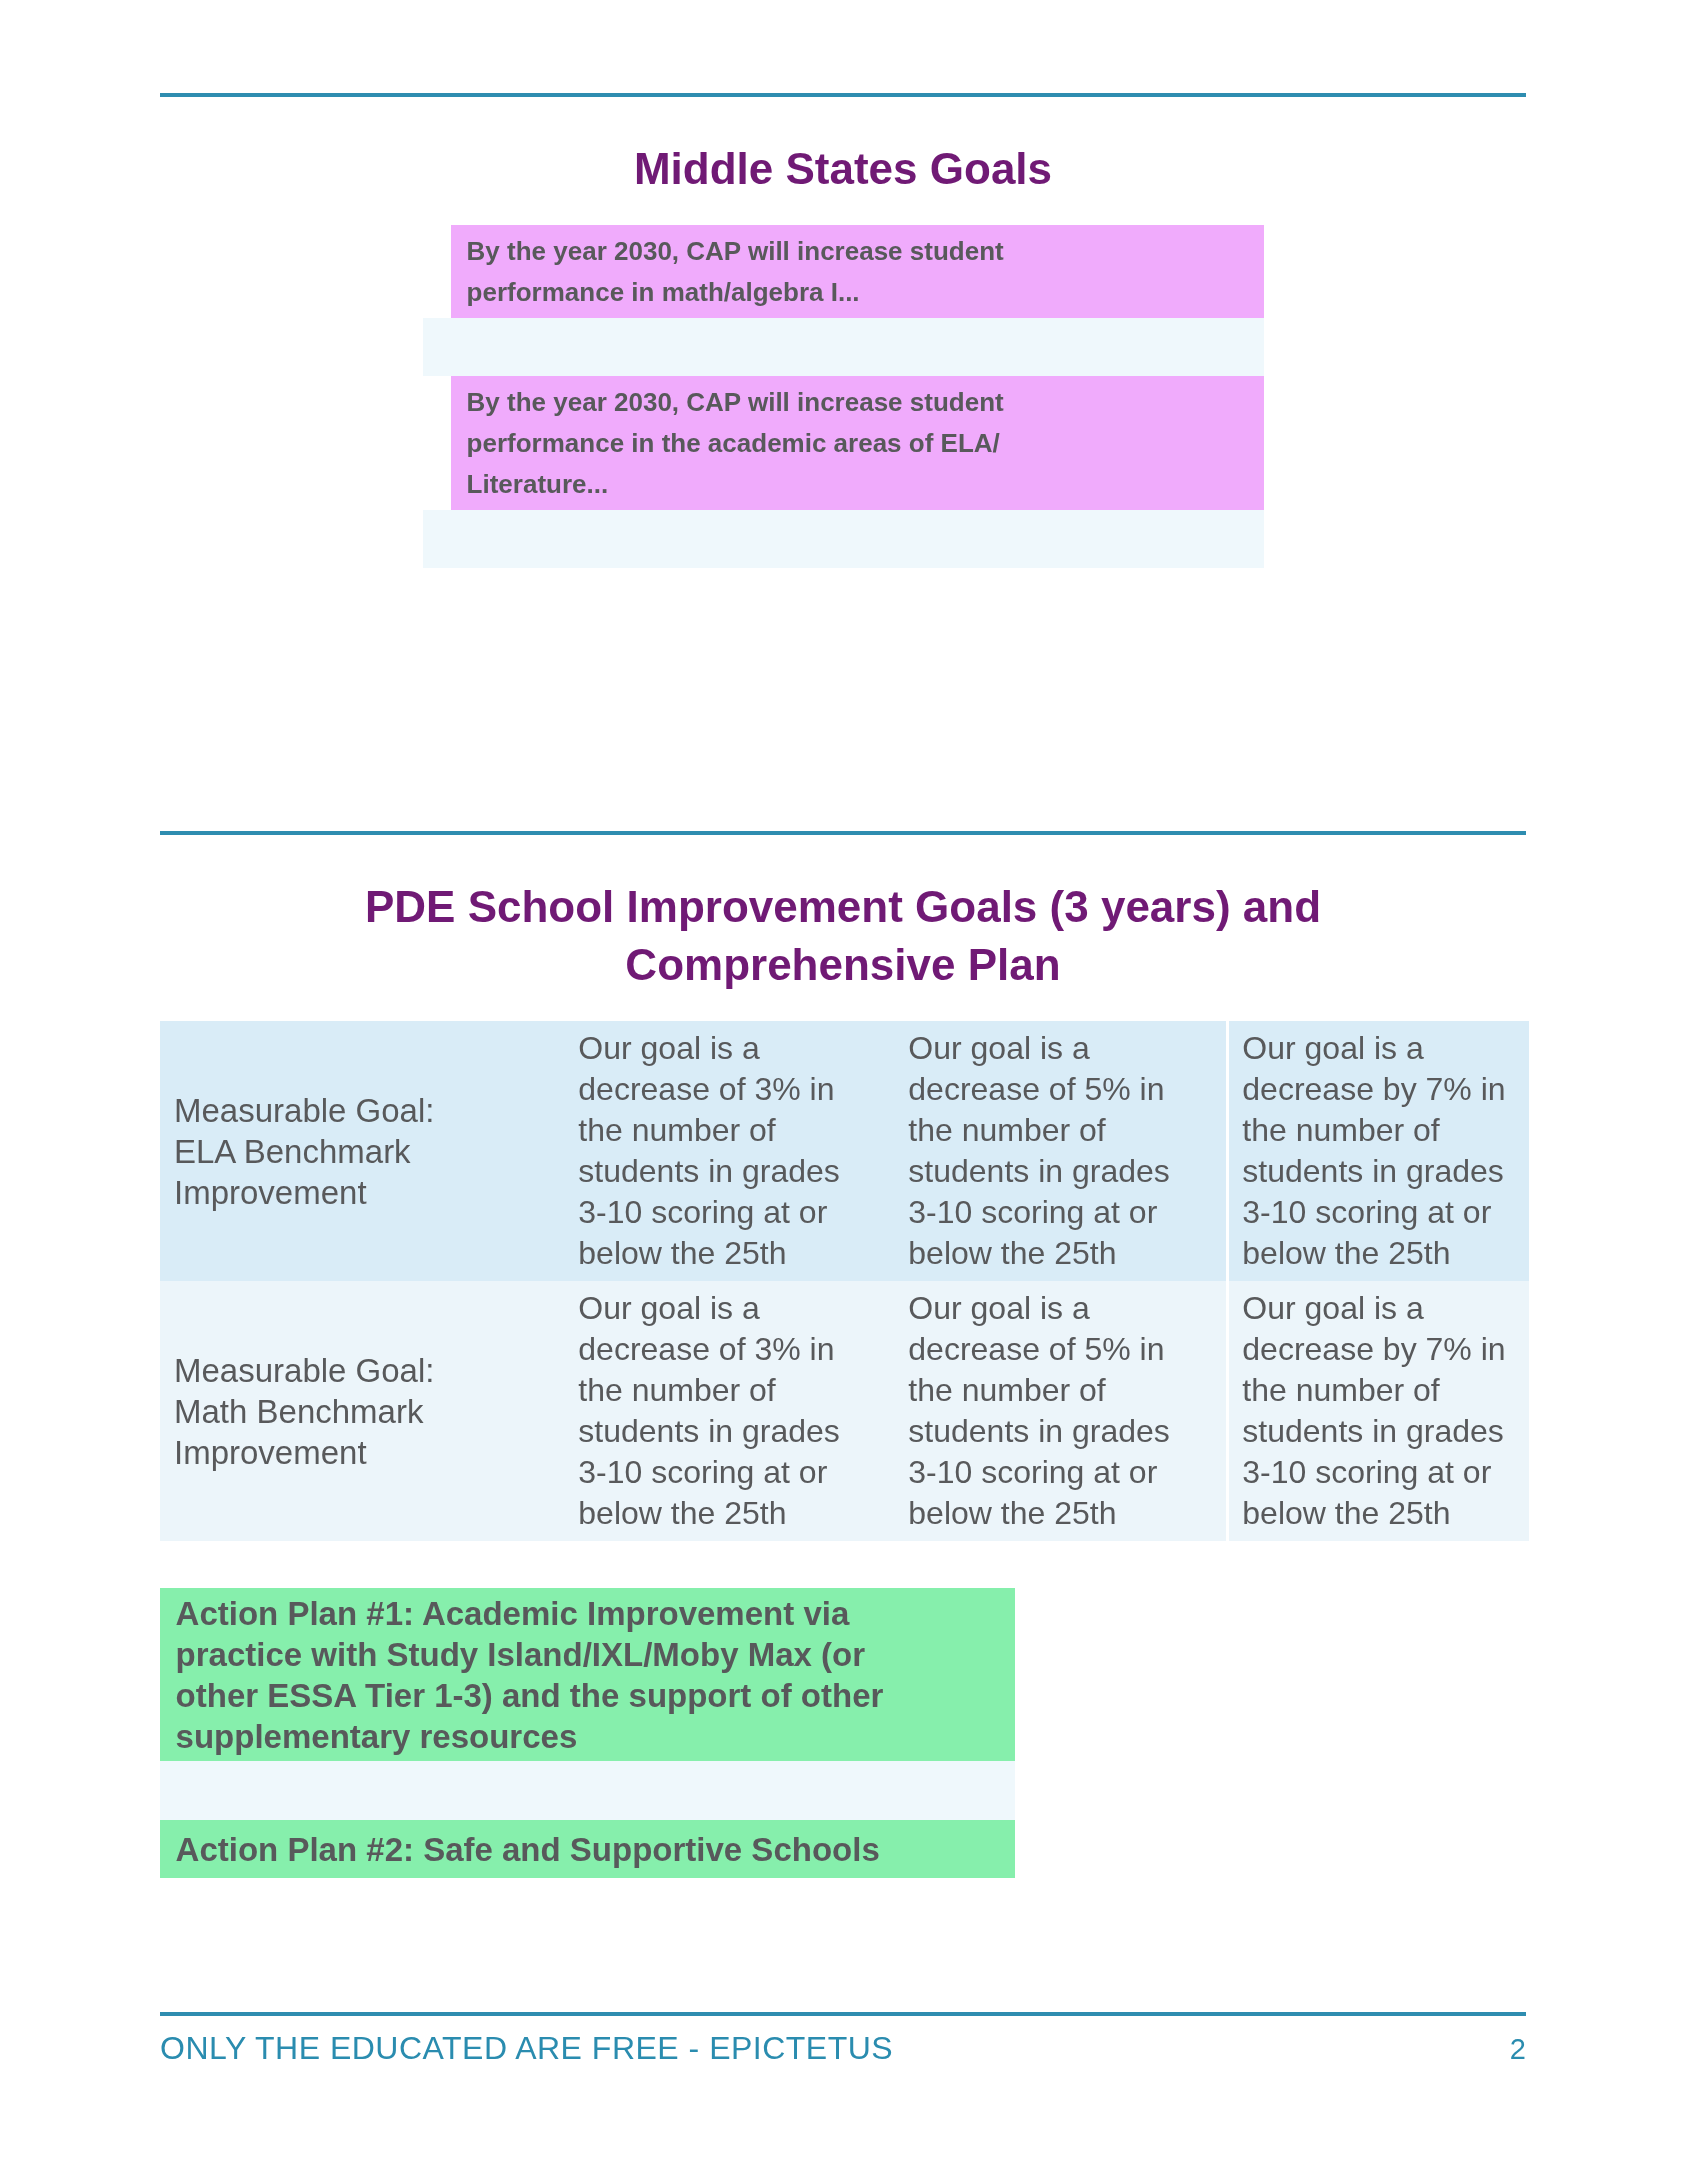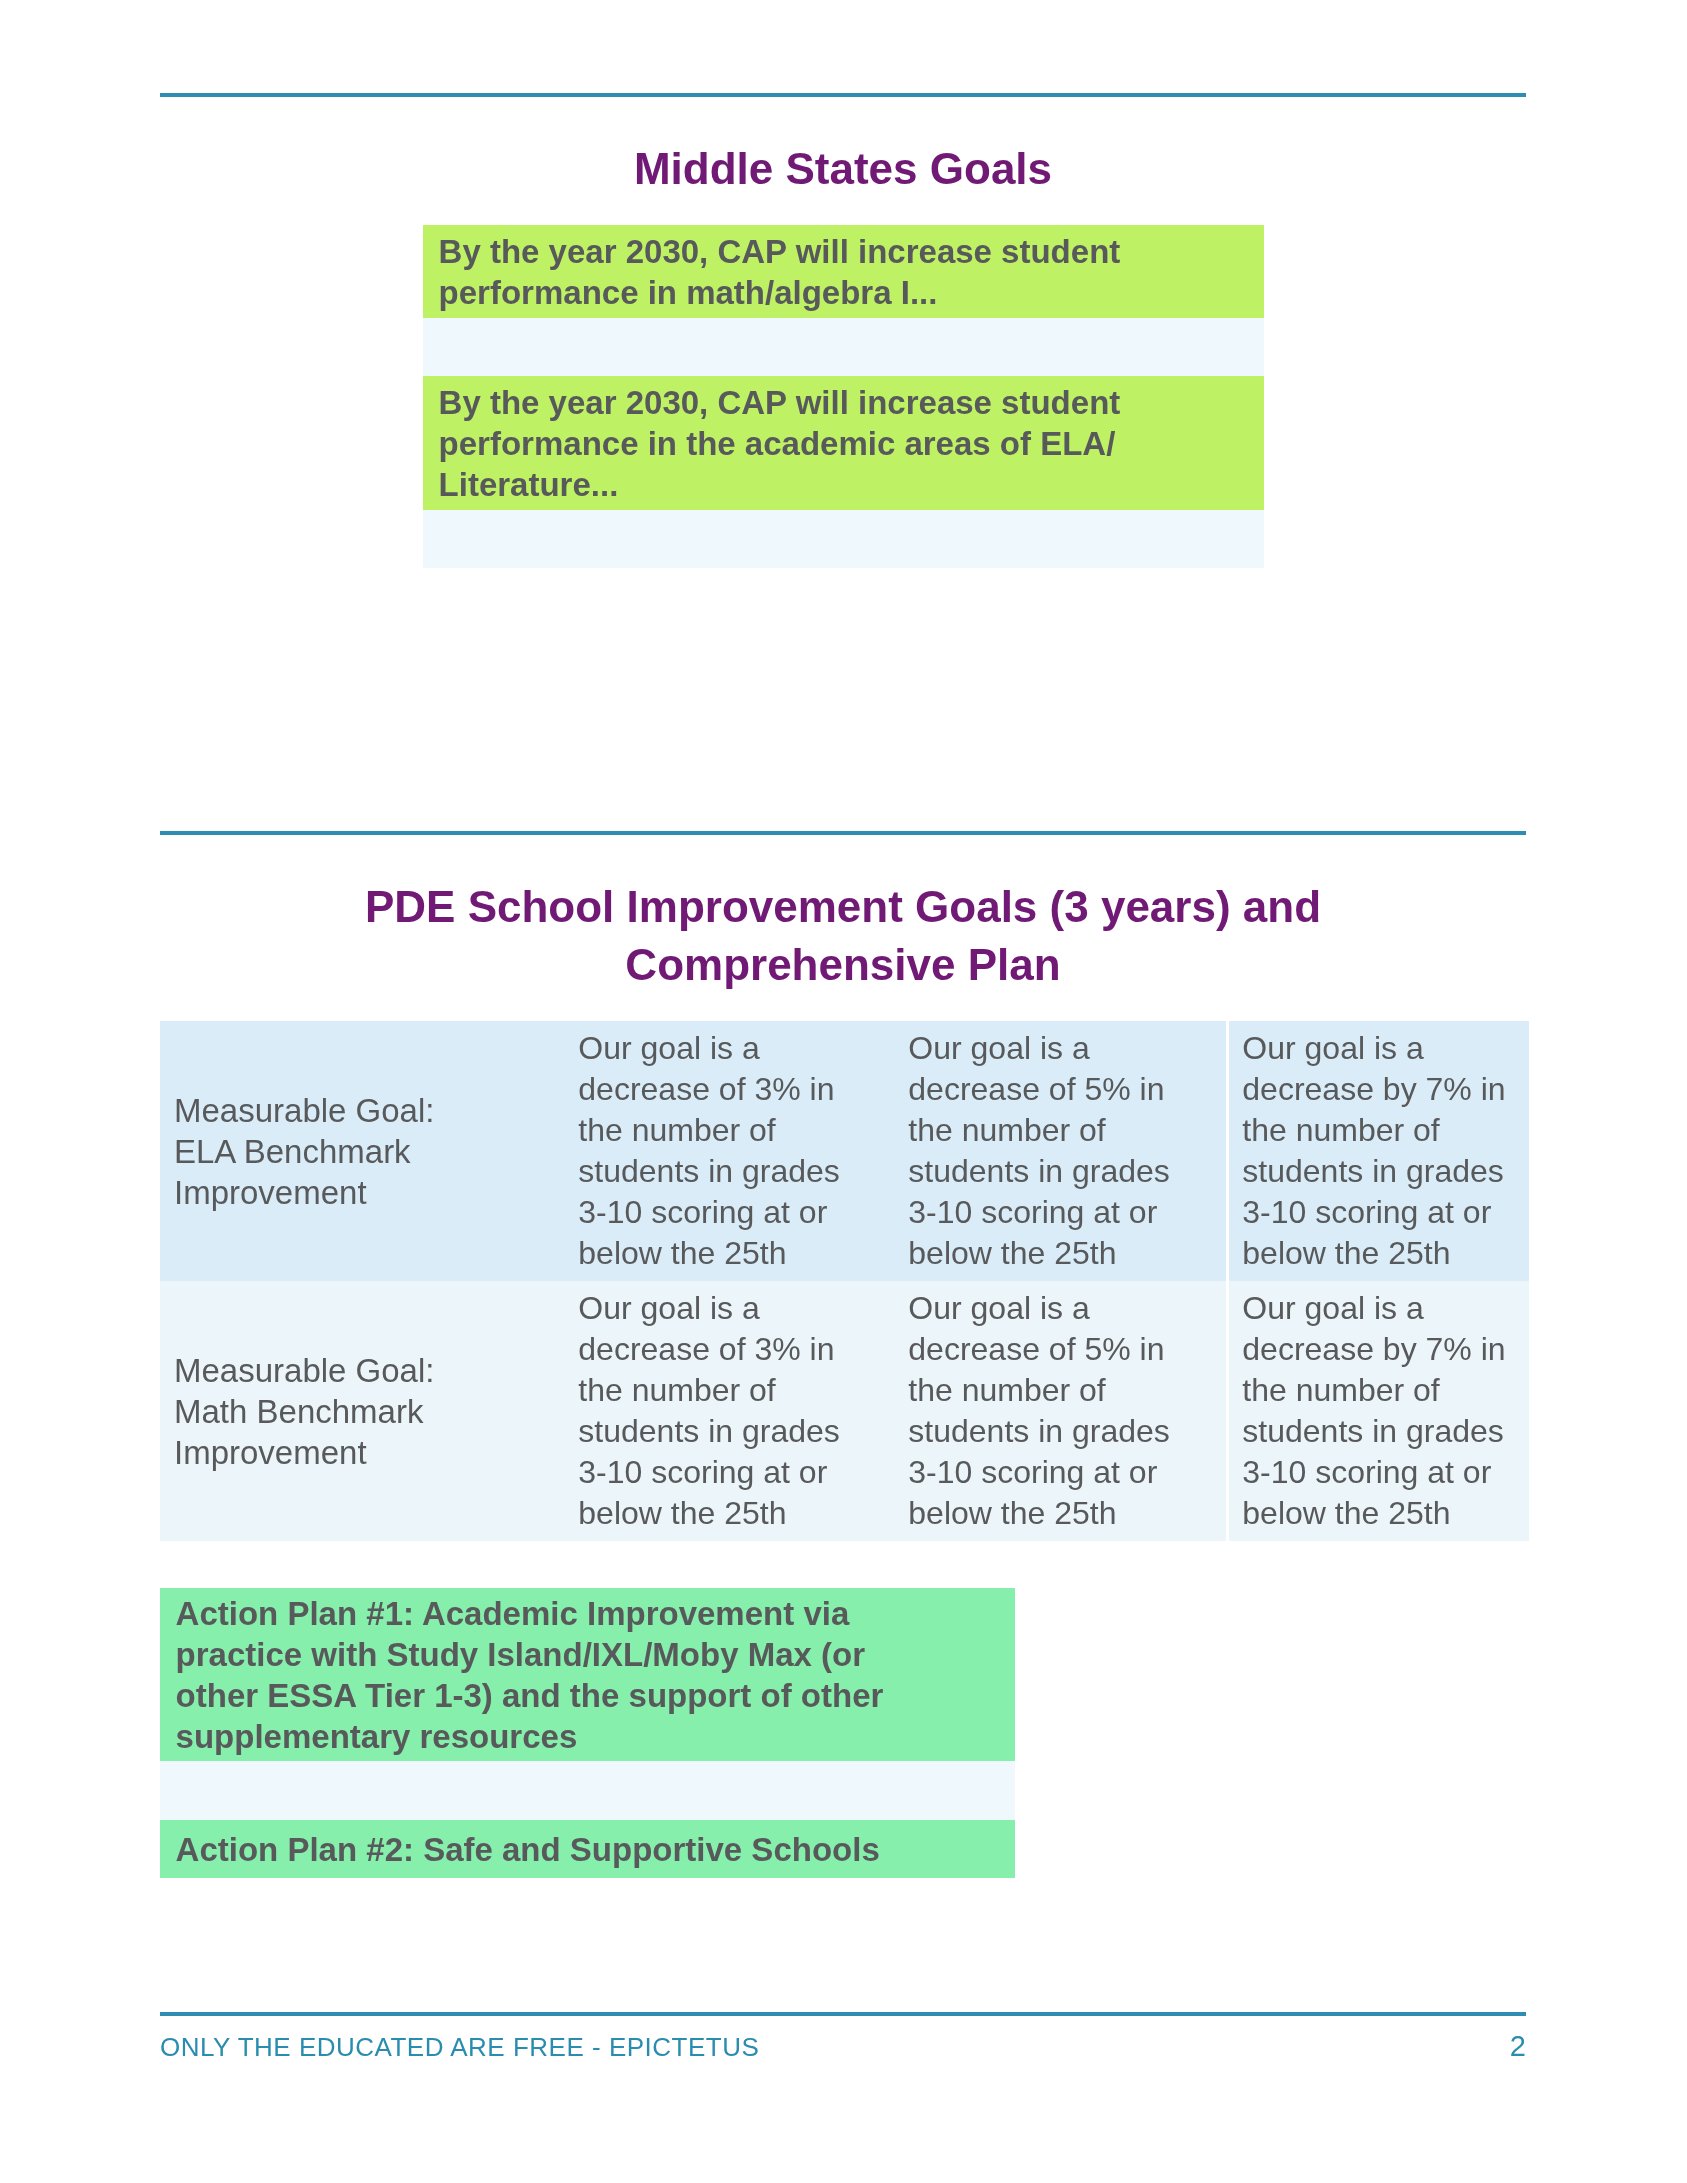--- a/index.html
+++ b/index.html
@@ -38,27 +38,28 @@
   .h2 { top:878px; }
 
   
   .goals-stack {
     position:absolute;
     left:423px;
     top:225px;
     width:841px;
   }
   .goal-box {
-    background:#bef264;
+    background:#f0abfc;
     font-weight:bold;
-    font-size:33px;
+    font-size:26px;
     line-height:41px;
     padding:5.5px 15.6px;
     white-space:pre;
     color:#58595b;
+    margin-left:28px;
   }
   .goal-gap {
     height:58px;
     background:#eff8fc;
   }
 
   
   .pde-table {
     position:absolute;
     left:160px;
@@ -116,21 +117,21 @@
     position:absolute;
     left:160px;
     top:2030px;
     width:1366px;
     display:flex;
     justify-content:space-between;
     align-items:baseline;
     color:#2a8caf;
   }
   .footer-quote {
-    font-size:26px;
+    font-size:32px;
     letter-spacing:0.5px;
   }
   .footer-page {
     font-size:29px;
   }
 </style>
 </head>
 <body>
 
 <div class="canvas">

